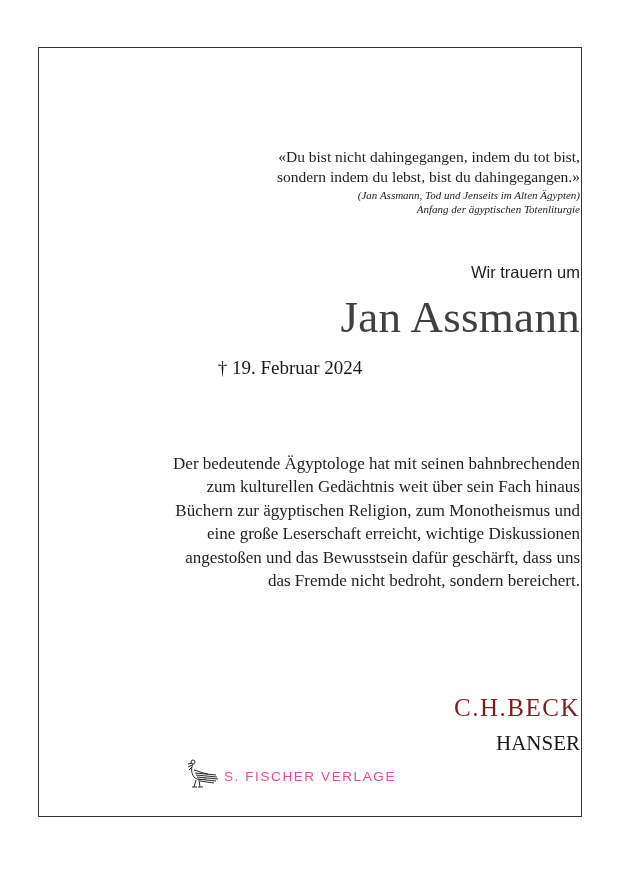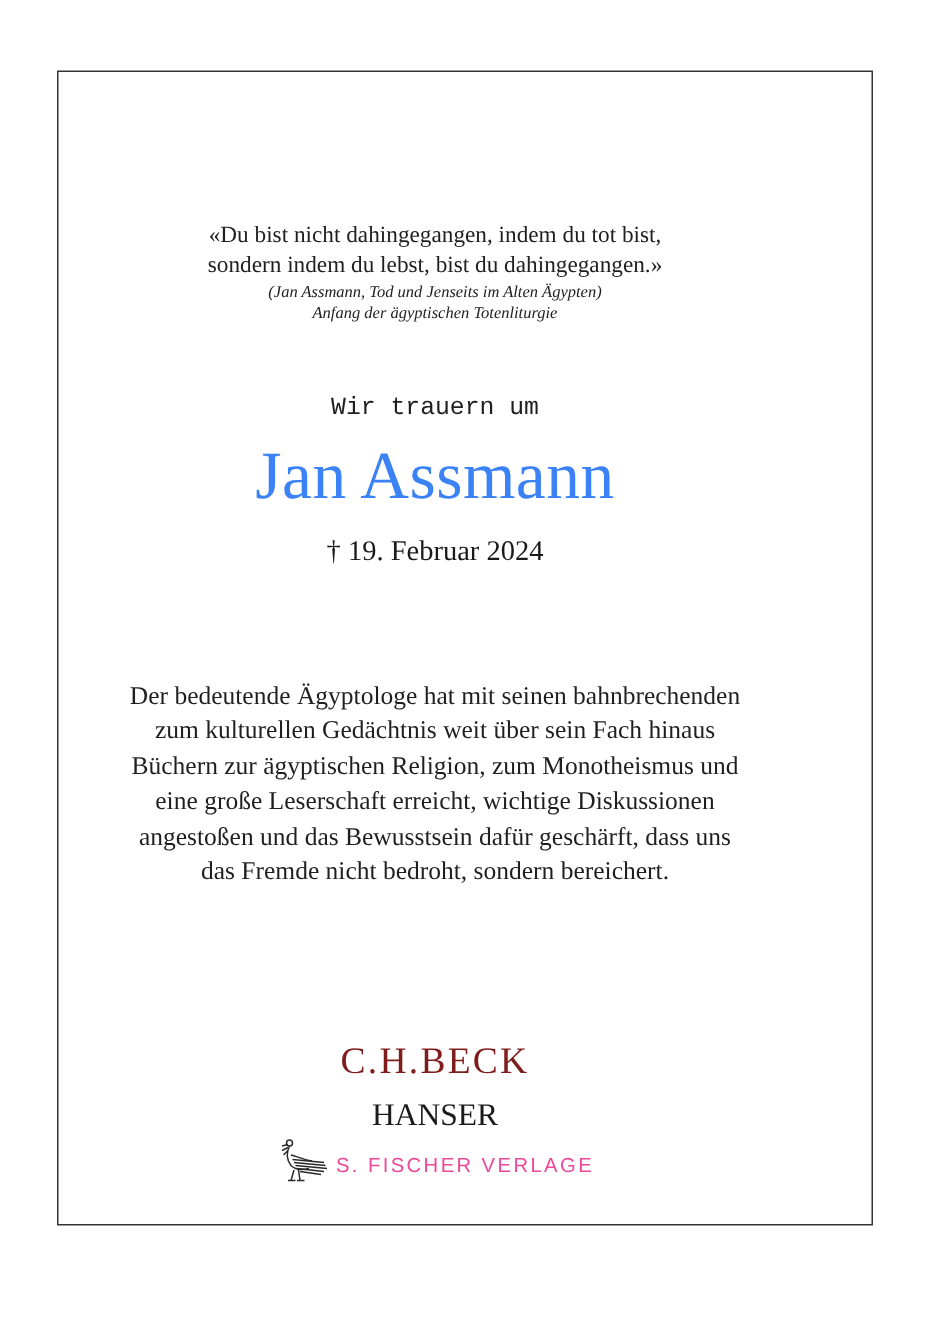--- a/index.html
+++ b/index.html
@@ -21,50 +21,50 @@
       top: 47px;
       width: 544px;
       height: 770px;
       border: 1.5px solid #333333;
       box-sizing: border-box;
     }
     .block {
       position: absolute;
       left: 0;
       width: 580px;
-      text-align: center;
+      text-align: right;
     }
     .quote {
       top: 147px;
       font-family: "Liberation Serif", serif;
       font-size: 15.5px;
       line-height: 20px;
       color: #1f1f1f;
     }
     .source {
       top: 188px;
       font-family: "Liberation Serif", serif;
       font-style: italic;
       font-size: 11px;
       line-height: 14px;
       color: #222222;
     }
     .intro {
       top: 262px;
-      font-family: Liberation Mono, monospace;
+      font-family: Liberation Sans, sans-serif;
       font-size: 16.5px;
       line-height: 20px;
       color: #1f1f1f;
     }
     .name {
       top: 290px;
       font-family: "Liberation Serif", serif;
       font-size: 45px;
       line-height: 54px;
-      color: #3b82f6;
+      color: #404040;
       letter-spacing: 0.3px;
     }
     .dates {
       top: 356px;
       font-family: "Liberation Serif", serif;
       font-size: 19px;
       line-height: 24px;
       color: #1a1a1a;
       display: flex;
       justify-content: center;

